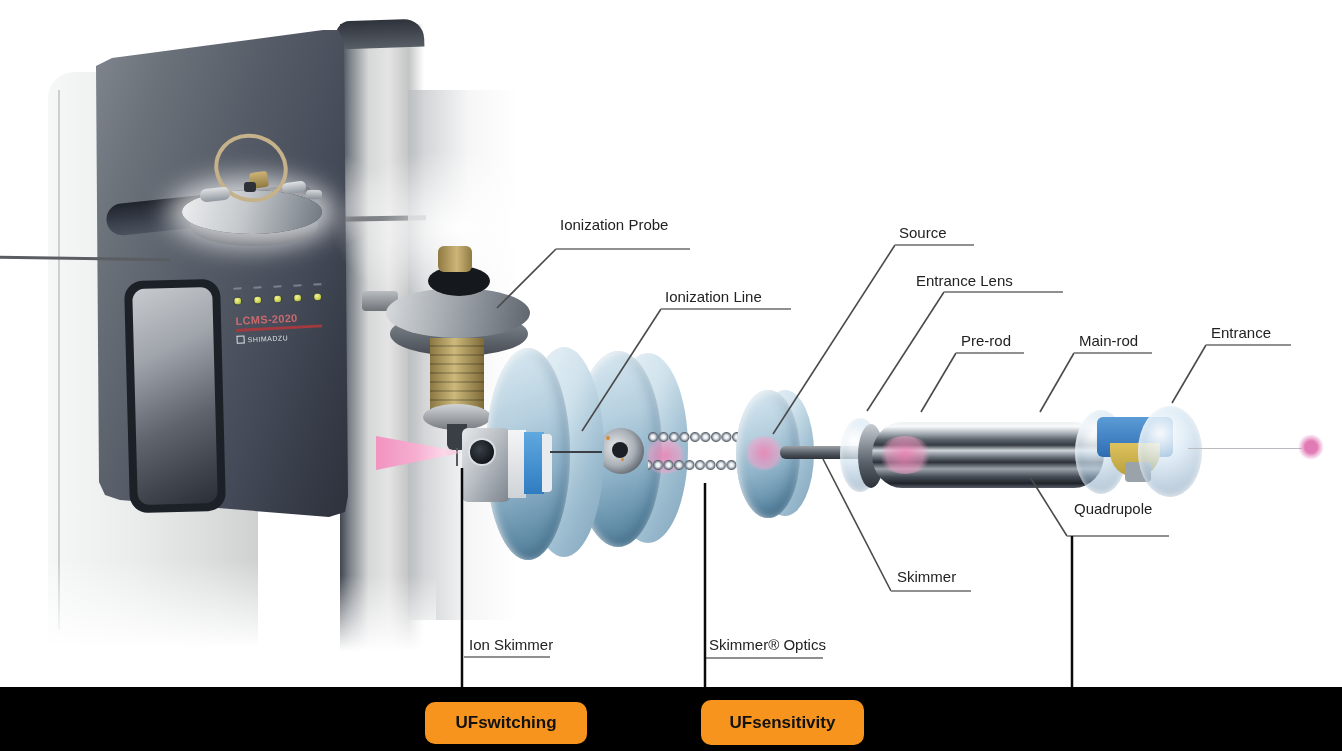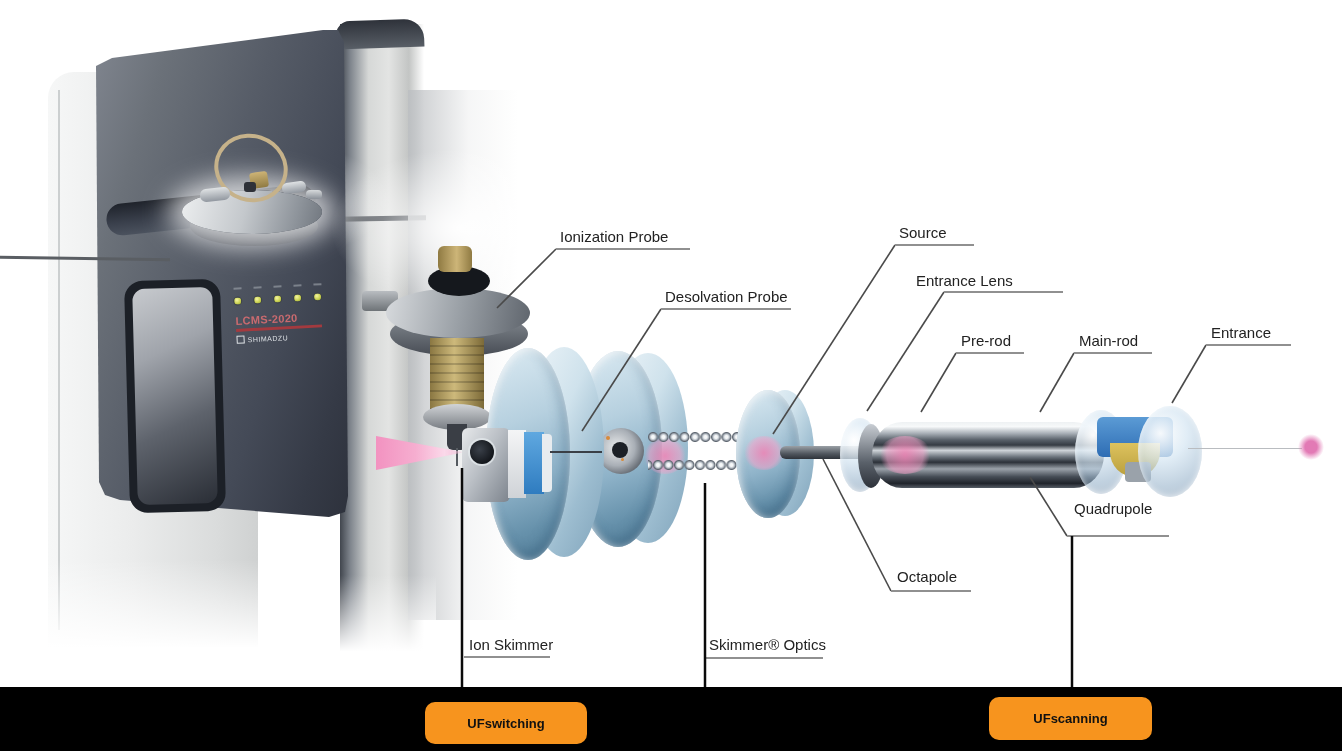--- a/index.html
+++ b/index.html
@@ -114,21 +114,21 @@
   .graypart{left:1125px;top:462px;width:26px;height:20px;border-radius:4px;background:#9aa2aa;}
   .axis-line{left:1188px;top:448px;width:114px;height:1px;background:#b9bcc0;}
   .exitdot{left:1298px;top:434px;width:26px;height:26px;border-radius:50%;
     background:radial-gradient(circle,#e27ab5 0 6px,rgba(226,122,181,.55) 9px,rgba(226,122,181,0) 13px);}
   
   .lbl{position:absolute;font-size:15px;color:#222;white-space:nowrap;}
   svg.overlay{position:absolute;left:0;top:0;pointer-events:none;}
   
   .band{left:0;top:687px;width:1342px;height:64px;background:#000;}
   .ufbtn{position:absolute;border-radius:10px;display:flex;align-items:center;justify-content:center;
-    font-size:13px;font-weight:bold;color:#111;cursor:pointer;}
+    font-size:17px;font-weight:bold;color:#111;cursor:pointer;}
 </style>
 </head>
 <body>
 
 <div id="stage">
 
   <div class="abs tower-left"></div>
   <div class="abs tower-left-seam"></div>
   <div class="abs tower-right"></div>
   <div class="abs tower-right-cap"></div>
@@ -252,28 +252,28 @@
       <line x1="464" y1="657" x2="550" y2="657"></line>
       <line x1="704" y1="658" x2="823" y2="658"></line>
     </g>
     <g stroke="#0a0a0a" stroke-width="2.5" fill="none">
       <line x1="462" y1="468" x2="462" y2="700"></line>
       <line x1="705" y1="483" x2="705" y2="700"></line>
       <line x1="1072" y1="536" x2="1072" y2="700"></line>
     </g>
   </svg>
 
-  <div class="lbl" style="left:560px;top:228px">Ionization Probe</div>
-  <div class="lbl" style="left:665px;top:288px">Desolvation Probe</div>
+  <div class="lbl" style="left:560px;top:216px">Ionization Probe</div>
+  <div class="lbl" style="left:665px;top:288px">Ionization Line</div>
   <div class="lbl" style="left:899px;top:224px">Source</div>
   <div class="lbl" style="left:916px;top:272px">Entrance Lens</div>
   <div class="lbl" style="left:961px;top:332px">Pre-rod</div>
   <div class="lbl" style="left:1079px;top:332px">Main-rod</div>
   <div class="lbl" style="left:1211px;top:324px">Entrance</div>
   <div class="lbl" style="left:1074px;top:500px">Quadrupole</div>
-  <div class="lbl" style="left:897px;top:568px">Octapole</div>
+  <div class="lbl" style="left:897px;top:568px">Skimmer</div>
   <div class="lbl" style="left:469px;top:636px">Ion Skimmer</div>
   <div class="lbl" style="left:709px;top:636px">Skimmer® Optics</div>
 
   <div class="abs band"></div>
   <div class="ufbtn" style="left:425px;top:702px;width:162px;height:42px;background:#F7941E">UFswitching</div>
-  <div class="ufbtn" style="left:989px;top:697px;width:163px;height:43px;background:#F7941E">UFscanning</div>
+  <div class="ufbtn" style="left:701px;top:700px;width:163px;height:45px;background:#F7941E">UFsensitivity</div>
 </div>
 
 </body></html>

